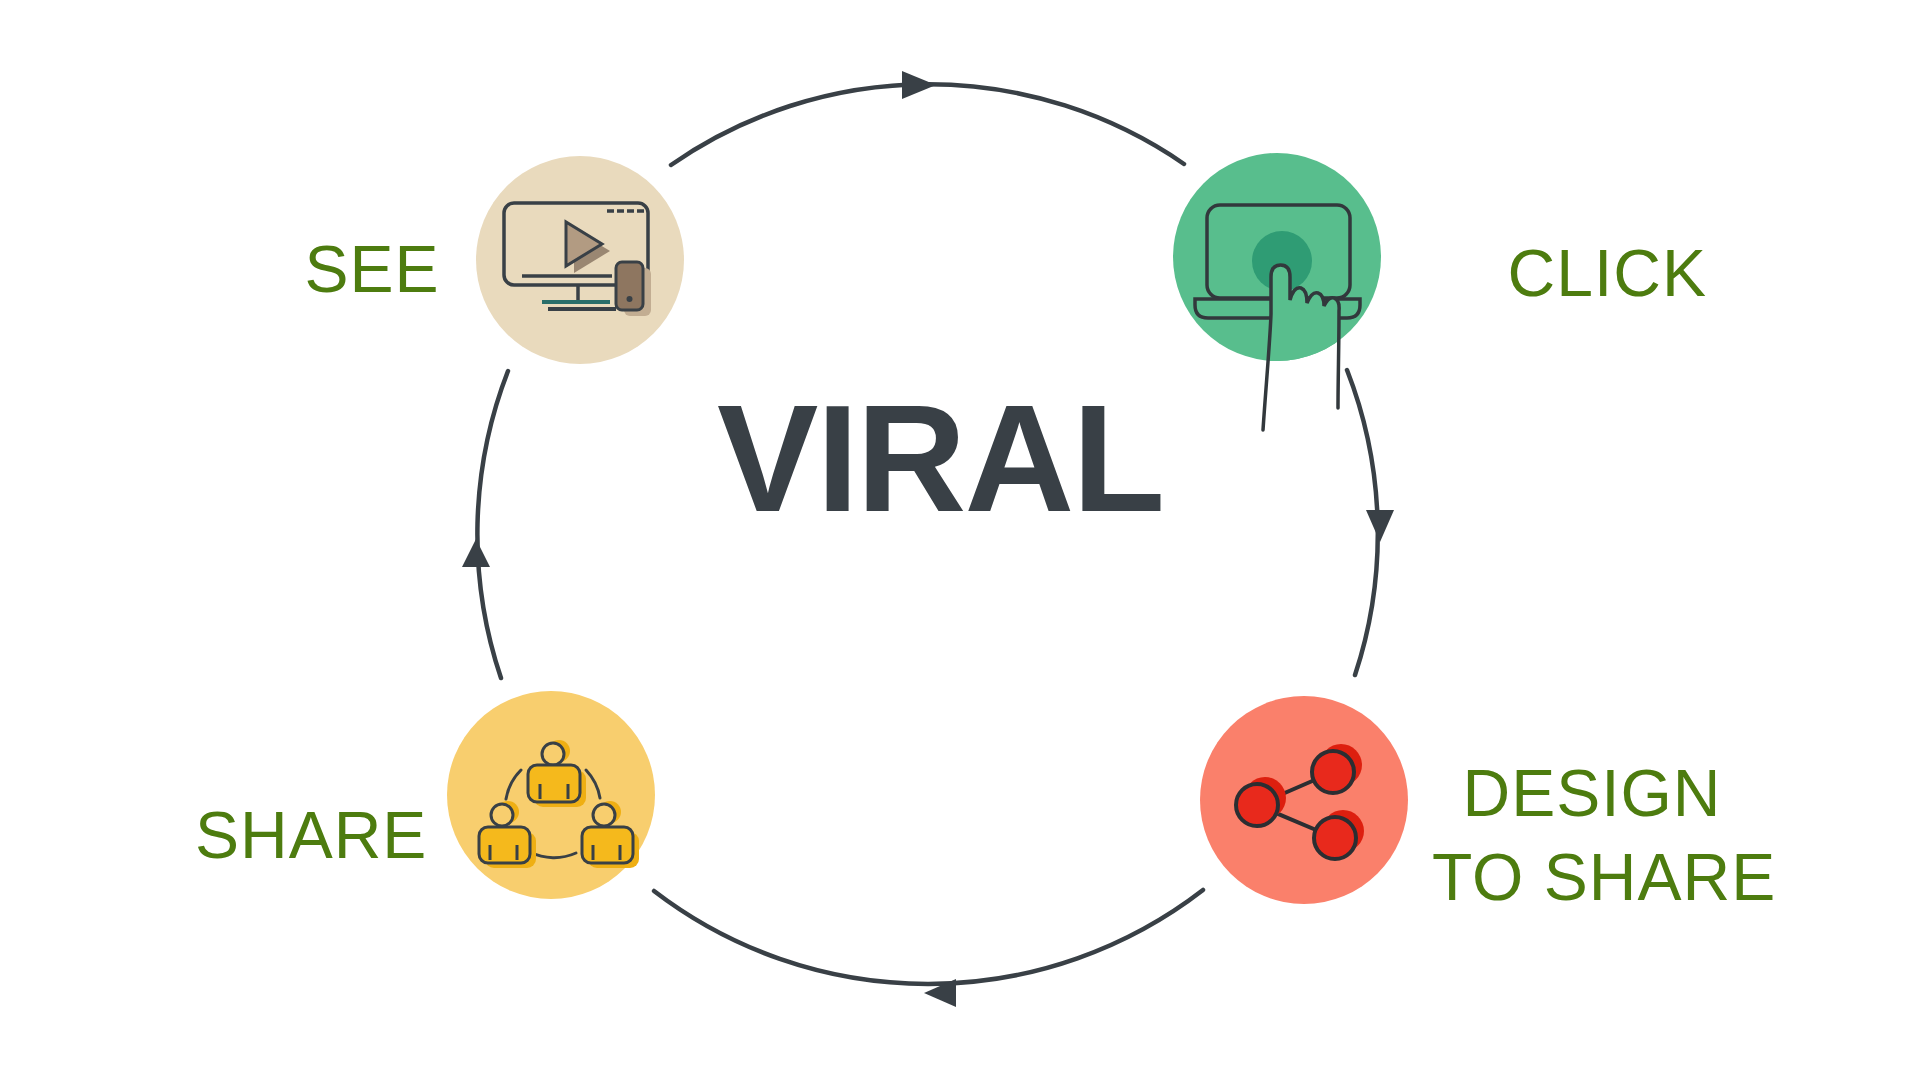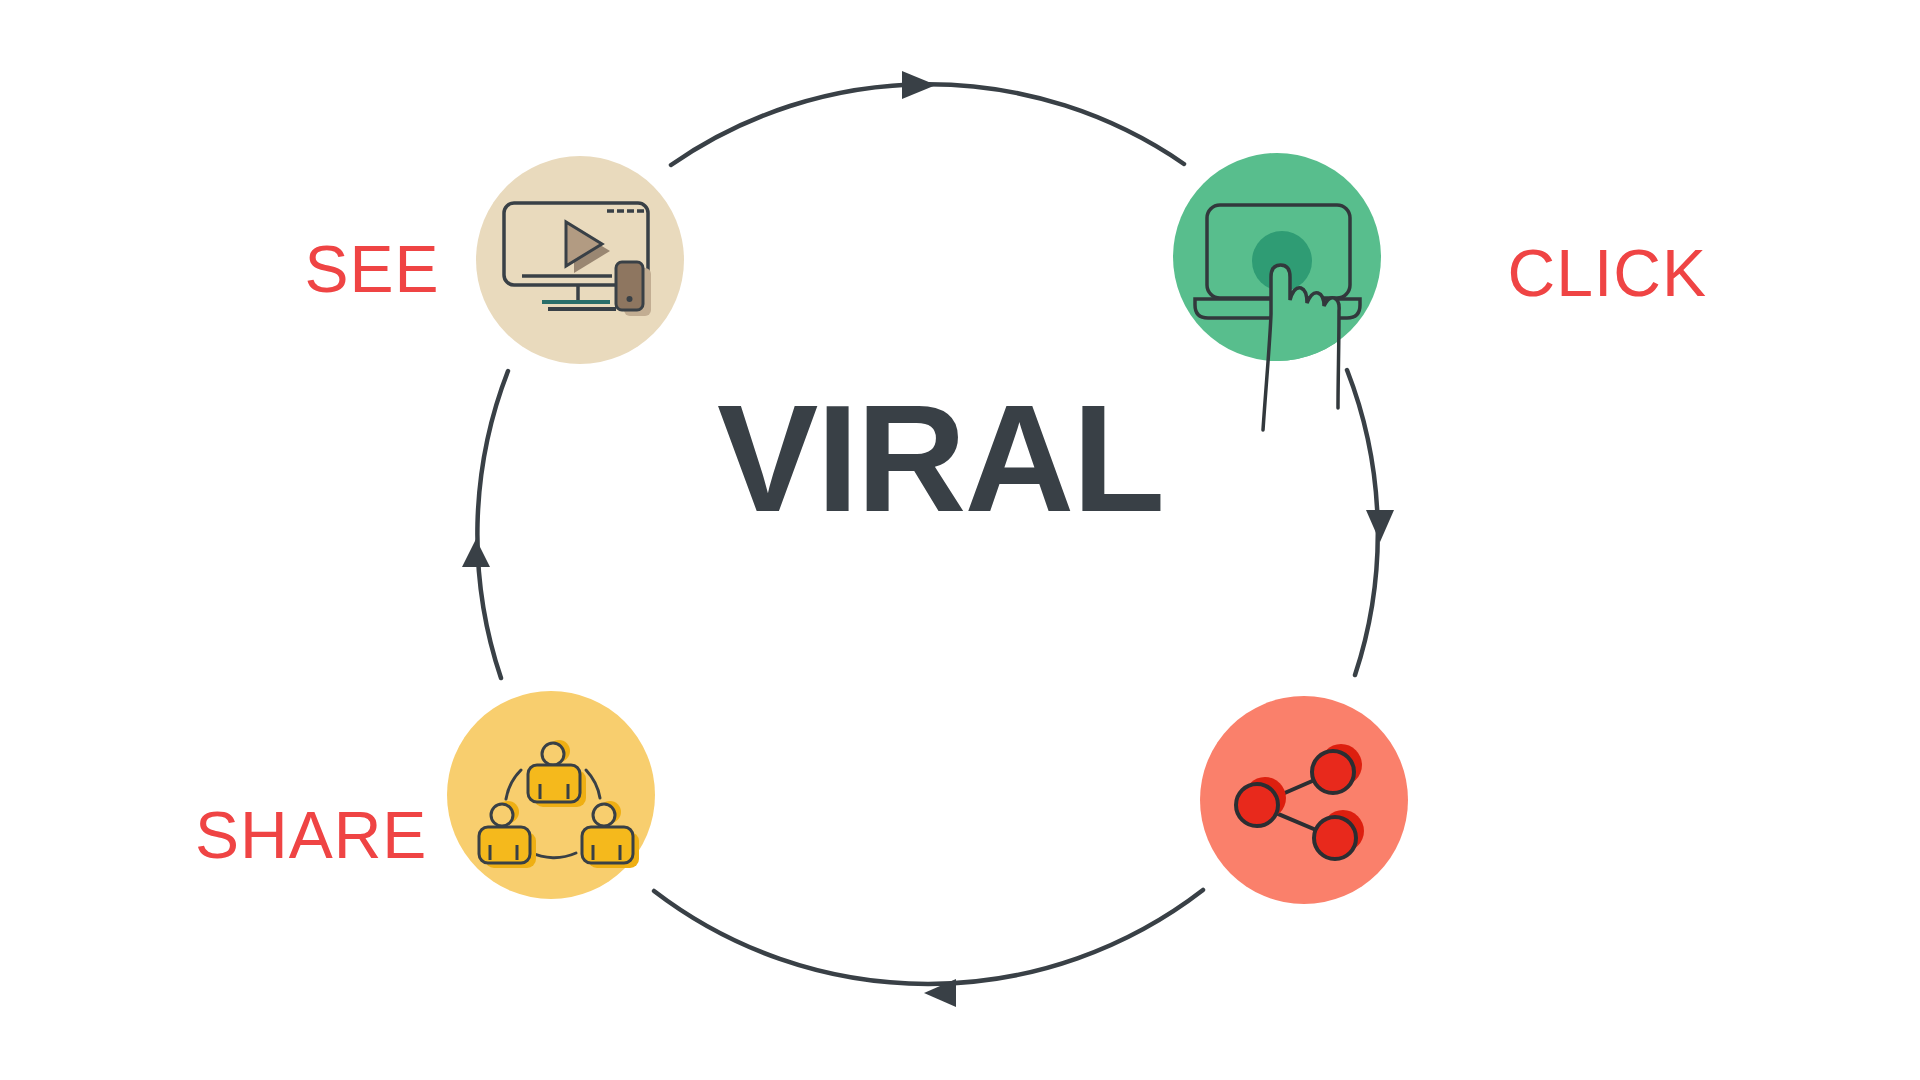--- a/index.html
+++ b/index.html
@@ -1,18 +1,18 @@
 <!DOCTYPE html>
 <html><head>
 <meta charset="utf-8">
 <style>
   html,body{margin:0;padding:0;background:#ffffff;}
   body{width:1920px;height:1080px;position:relative;overflow:hidden;
        font-family:"Liberation Sans", sans-serif;}
-  .stage-label{position:absolute;color:#ef4444;font-size:66px;font-weight:400;
+  .stage-label{position:absolute;color:#4d7c0f;font-size:66px;font-weight:400;
        letter-spacing:1px;line-height:70px;white-space:nowrap;}
   .stage-label.two-line{line-height:84px;}
   .center-title{position:absolute;left:640px;top:390px;width:600px;
        text-align:center;color:#394046;font-weight:800;font-size:152px;
        line-height:137px;letter-spacing:-2px;}
   .ta-c{text-align:center;}
   .ta-l{text-align:right;}
   svg{position:absolute;left:0;top:0;}
 </style>
 </head>
@@ -111,15 +111,17 @@
 
 <div class="center-title">
   <div>VIRAL</div>
 </div>
 
 <div class="stage-label ta-c" style="left:272px;top:234px;width:200px;">SEE</div>
 
 <div class="stage-label ta-l" style="left:1427px;top:238px;width:280px;">CLICK</div>
 
 <div class="stage-label two-line ta-c" style="left:1432px;top:751px;width:320px;">
+  <div>DESIGN</div>
+  <div>TO SHARE</div>
 </div>
 
 <div class="stage-label ta-c" style="left:195px;top:800px;width:200px;">SHARE</div>
 
 </body></html>

